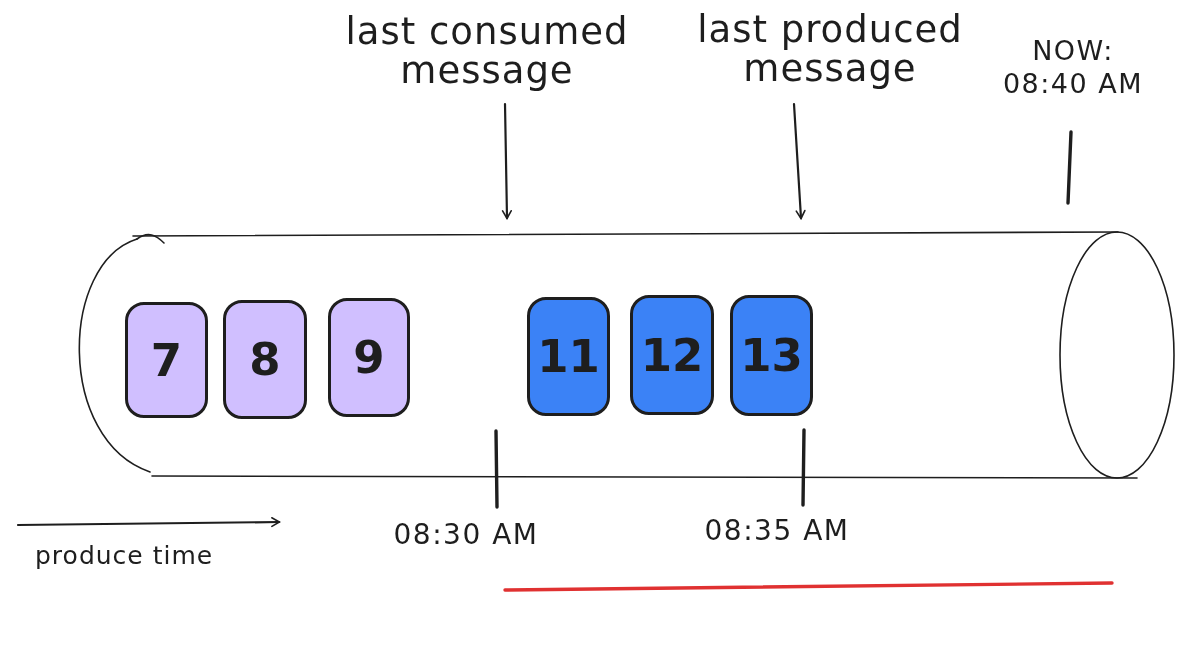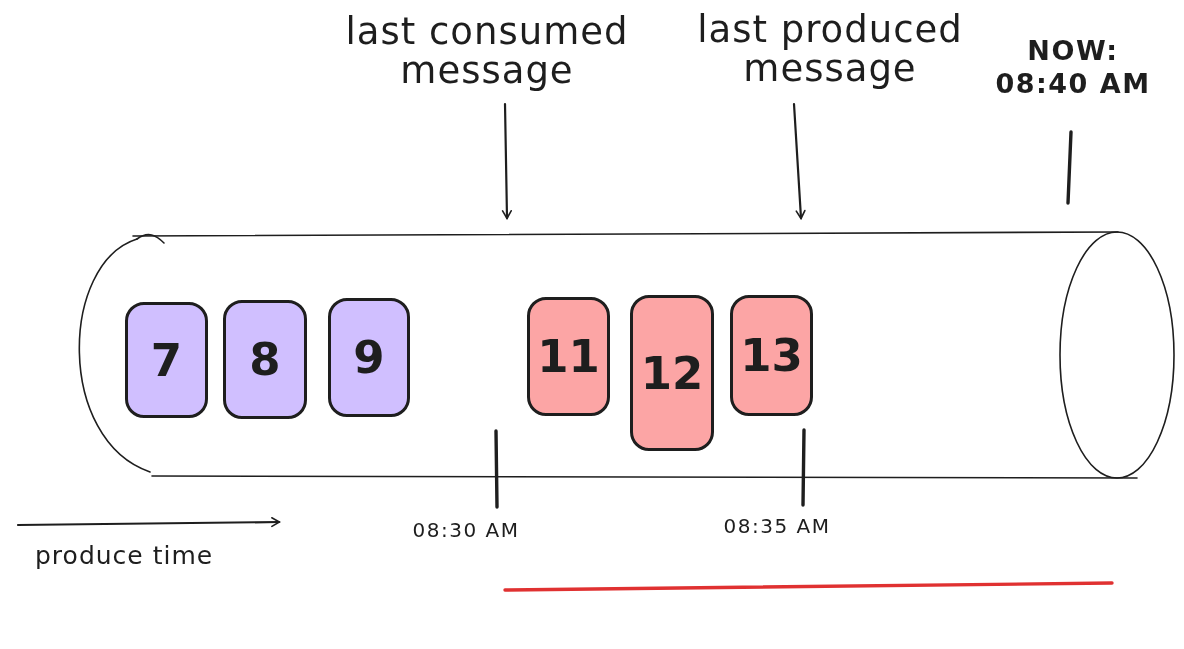--- a/index.html
+++ b/index.html
@@ -28,21 +28,21 @@
     text-align: center;
     font-size: 37px;
     letter-spacing: 1px;
     line-height: 39px;
     white-space: nowrap;
     transform: translateX(-50%);
   }
   .label.small { font-size: 27px; line-height: 33px; letter-spacing: 1.5px; }
   .timestamp {
     position: absolute;
-    font-size: 20px;
+    font-size: 28px;
     letter-spacing: 1.5px;
     white-space: nowrap;
     transform: translateX(-50%);
   }
   .axis-label {
     position: absolute;
     font-size: 25px;
     letter-spacing: 1px;
     white-space: nowrap;
   }
@@ -52,21 +52,21 @@
     letter-spacing: 1.5px;
     white-space: nowrap;
     color: var(--lag-color, #e03131);
     transform: translateX(-50%);
   }
   .msg {
     position: absolute;
     box-sizing: border-box;
     border: 3px solid var(--stroke, #1e1e1e);
     border-radius: 19px;
-    background: #fca5a5;
+    background: #3b82f6;
     display: flex;
     align-items: center;
     justify-content: center;
     font-size: 45px;
     font-weight: bold;
   }
   .msg.consumed { background: var(--consumed-fill, #d0bfff); }
 </style>
 </head>
 <body>
@@ -95,34 +95,34 @@
 
     <path class="ink mid" d="M18 525 L279 522" marker-end="url(#ah)"></path>
 
     <path class="lag-ink" d="M505 590 L1112 583"></path>
   </svg>
 
   <div class="msg consumed" style="left:125px; top:302px; width:83px;  height:116px;">7</div>
   <div class="msg consumed" style="left:223px; top:300px; width:84px;  height:119px;">8</div>
   <div class="msg consumed" style="left:328px; top:298px; width:82px;  height:119px;">9</div>
   <div class="msg" style="left:527px; top:297px; width:83px; height:119px;">11</div>
-  <div class="msg" style="left:630px; top:295px; width:84px; height:156px;">12</div>
+  <div class="msg" style="left:630px; top:295px; width:84px; height:120px;">12</div>
   <div class="msg" style="left:730px; top:295px; width:83px; height:121px;">13</div>
 
   <div class="label" style="left:487px; top:12px;">
     <div>last consumed</div>
     <div>message</div>
   </div>
 
   <div class="label" style="left:793px; top:10px;margin-left:37px;">
     <div>last produced</div>
     <div>message</div>
   </div>
 
-  <div class="label small" style="left:1073px; top:34px;font-weight:bold;">
+  <div class="label small" style="left:1073px; top:34px;">
     <div>NOW:</div>
     <div>08:40 AM</div>
   </div>
 
   <div class="timestamp" style="left:466px; top:518px;">08:30 AM</div>
   <div class="timestamp" style="left:777px; top:514px;">08:35 AM</div>
 
   <div class="axis-label" style="left:35px; top:541px;">produce time</div>
 
 

